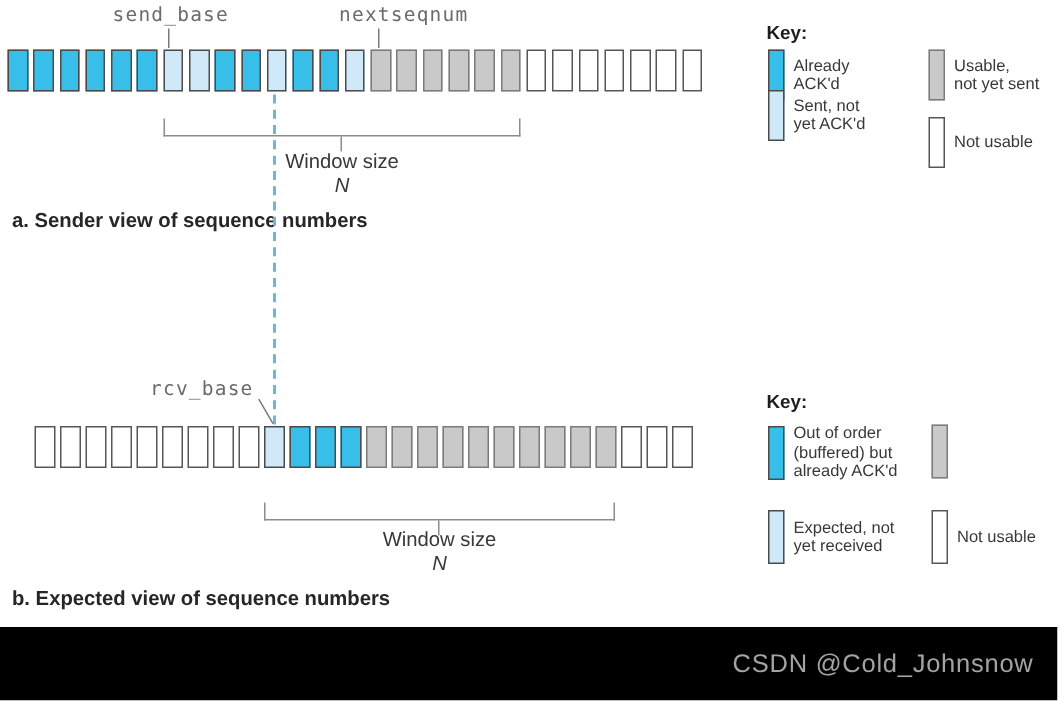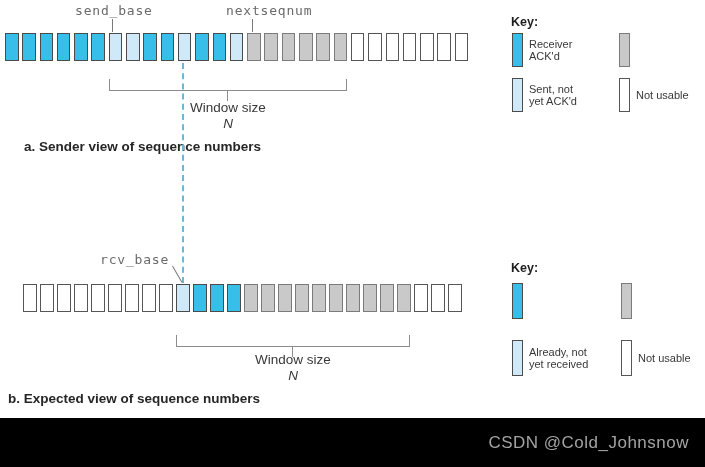--- a/index.html
+++ b/index.html
@@ -110,35 +110,37 @@
     <div class="seq-box box-white" style="background: rgb(255, 255, 255);"></div>
     <div class="seq-box box-white" style="background: rgb(255, 255, 255);"></div>
   </div>
 
 <div class="bracket" style="left:109px;top:79px;width:238px"></div>
 <div class="bracket-tick" style="left:227px;top:91px"></div>
 
 <div class="window-label" style="left:168px;top:100px">Window size</div>
 <div class="window-n" style="left:168px;top:116px">N</div>
 
-<div class="caption" style="left:24px;top:139px">a. Sender view of sequence numbers</div>
+<div class="caption" style="left:8px;top:139px">a. Sender view of sequence numbers</div>
 
 <div class="dashed-line" style="left:182px;top:63px;height:220px"></div>
 
 <div class="key-title" style="left:511px;top:15px">Key:</div>
 
 <div class="key-item" style="left:512px;top:33px">
   <div class="swatch" style="background: rgb(56, 191, 233);"></div>
-  <div class="key-label">Receiver
+  <div class="key-label">Already
 ACK'd</div>
 </div>
 <div class="key-item" style="left:619px;top:33px">
   <div class="swatch swatch-gray" style="background: rgb(201, 201, 201);"></div>
-</div>
-<div class="key-item" style="left:512px;top:78px">
+  <div class="key-label">Usable,
+not yet sent</div>
+</div>
+<div class="key-item" style="left:512px;top:60px">
   <div class="swatch" style="background: rgb(207, 233, 248);"></div>
   <div class="key-label">Sent, not
 yet ACK'd</div>
 </div>
 <div class="key-item" style="left:619px;top:78px">
   <div class="swatch swatch-white" style="background: rgb(255, 255, 255);"></div>
   <div class="key-label">Not usable</div>
 </div>
 
 <div class="mono-label" style="left:100px;top:252px">rcv_base</div>
@@ -178,27 +180,30 @@
 
 <div class="window-label" style="left:233px;top:352px">Window size</div>
 <div class="window-n" style="left:233px;top:368px">N</div>
 
 <div class="caption" style="left:8px;top:391px">b. Expected view of sequence numbers</div>
 
 <div class="key-title" style="left:511px;top:261px">Key:</div>
 
 <div class="key-item" style="left:512px;top:283px">
   <div class="swatch" style="height: 36px; background: rgb(56, 191, 233);"></div>
+  <div class="key-label">Out of order
+(buffered) but
+already ACK'd</div>
 </div>
 <div class="key-item" style="left:621px;top:283px">
   <div class="swatch swatch-gray" style="height: 36px; background: rgb(201, 201, 201);"></div>
 </div>
 <div class="key-item" style="left:512px;top:340px">
   <div class="swatch" style="height: 36px; background: rgb(207, 233, 248);"></div>
-  <div class="key-label">Already, not
+  <div class="key-label">Expected, not
 yet received</div>
 </div>
 <div class="key-item" style="left:621px;top:340px">
   <div class="swatch swatch-white" style="height: 36px; background: rgb(255, 255, 255);"></div>
   <div class="key-label">Not usable</div>
 </div>
 
 <div class="bottom-bar">
   <div class="watermark">CSDN @Cold_Johnsnow</div>
 </div>

